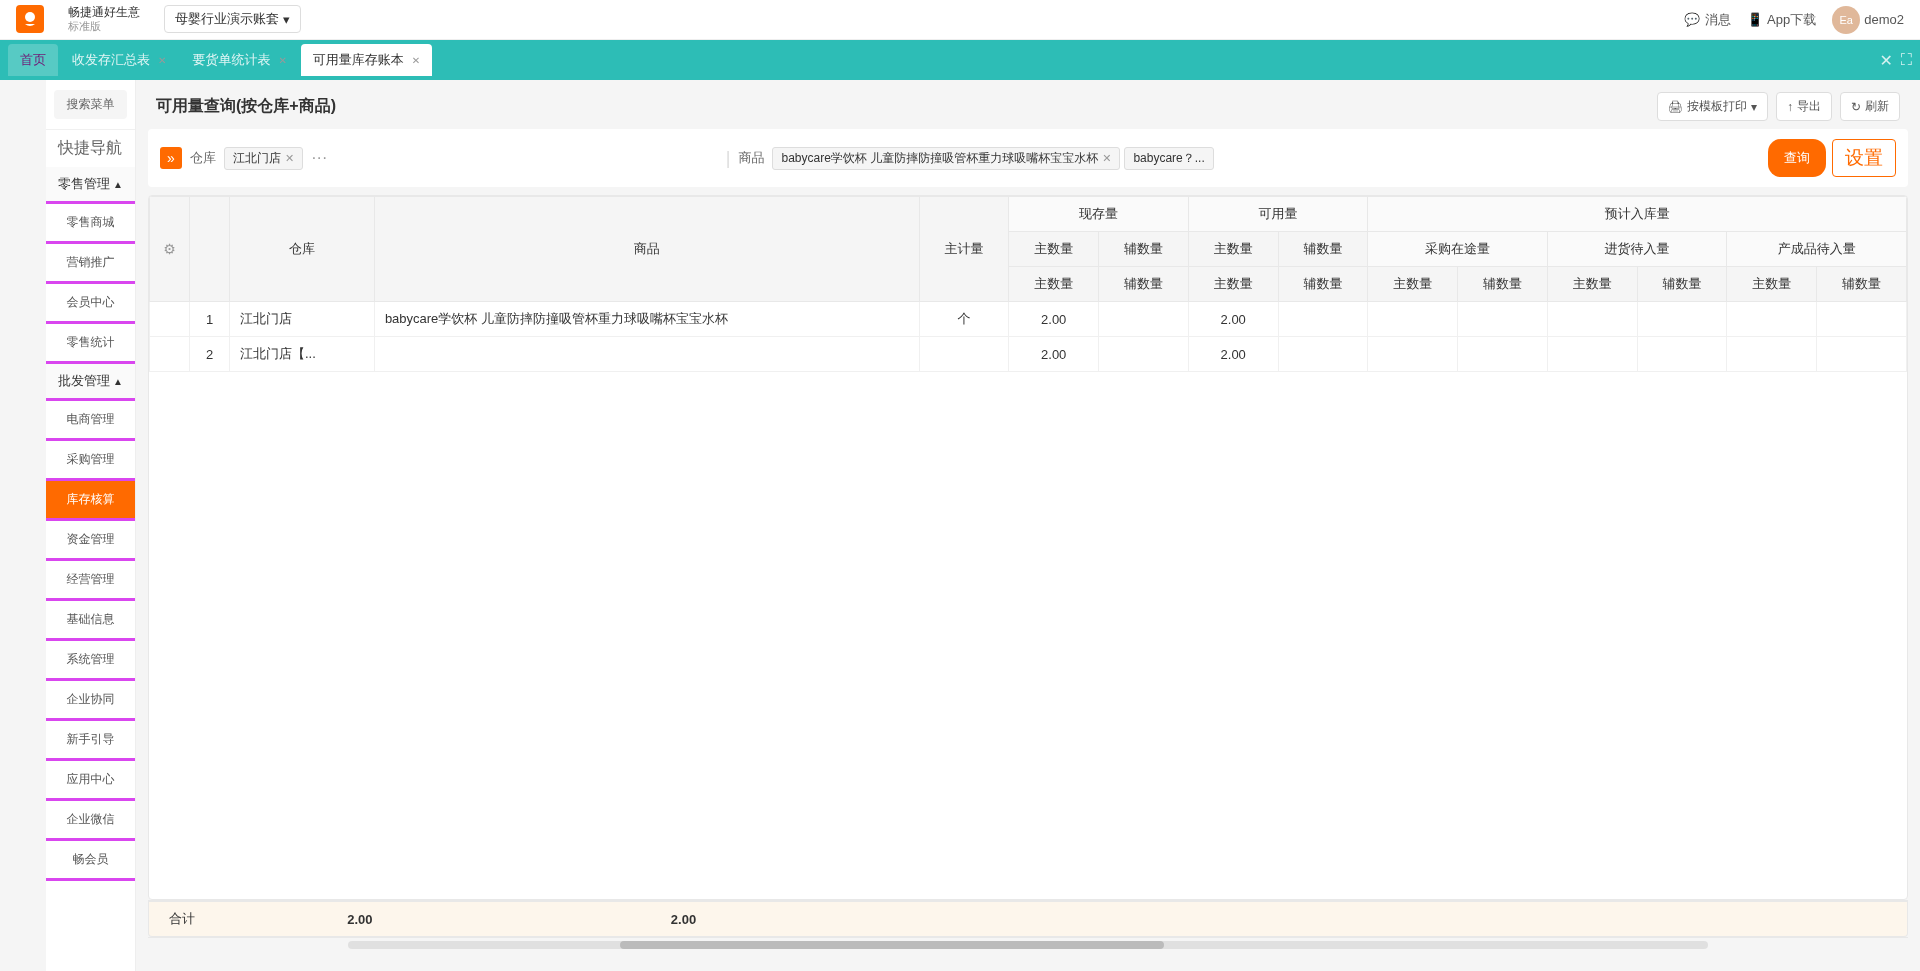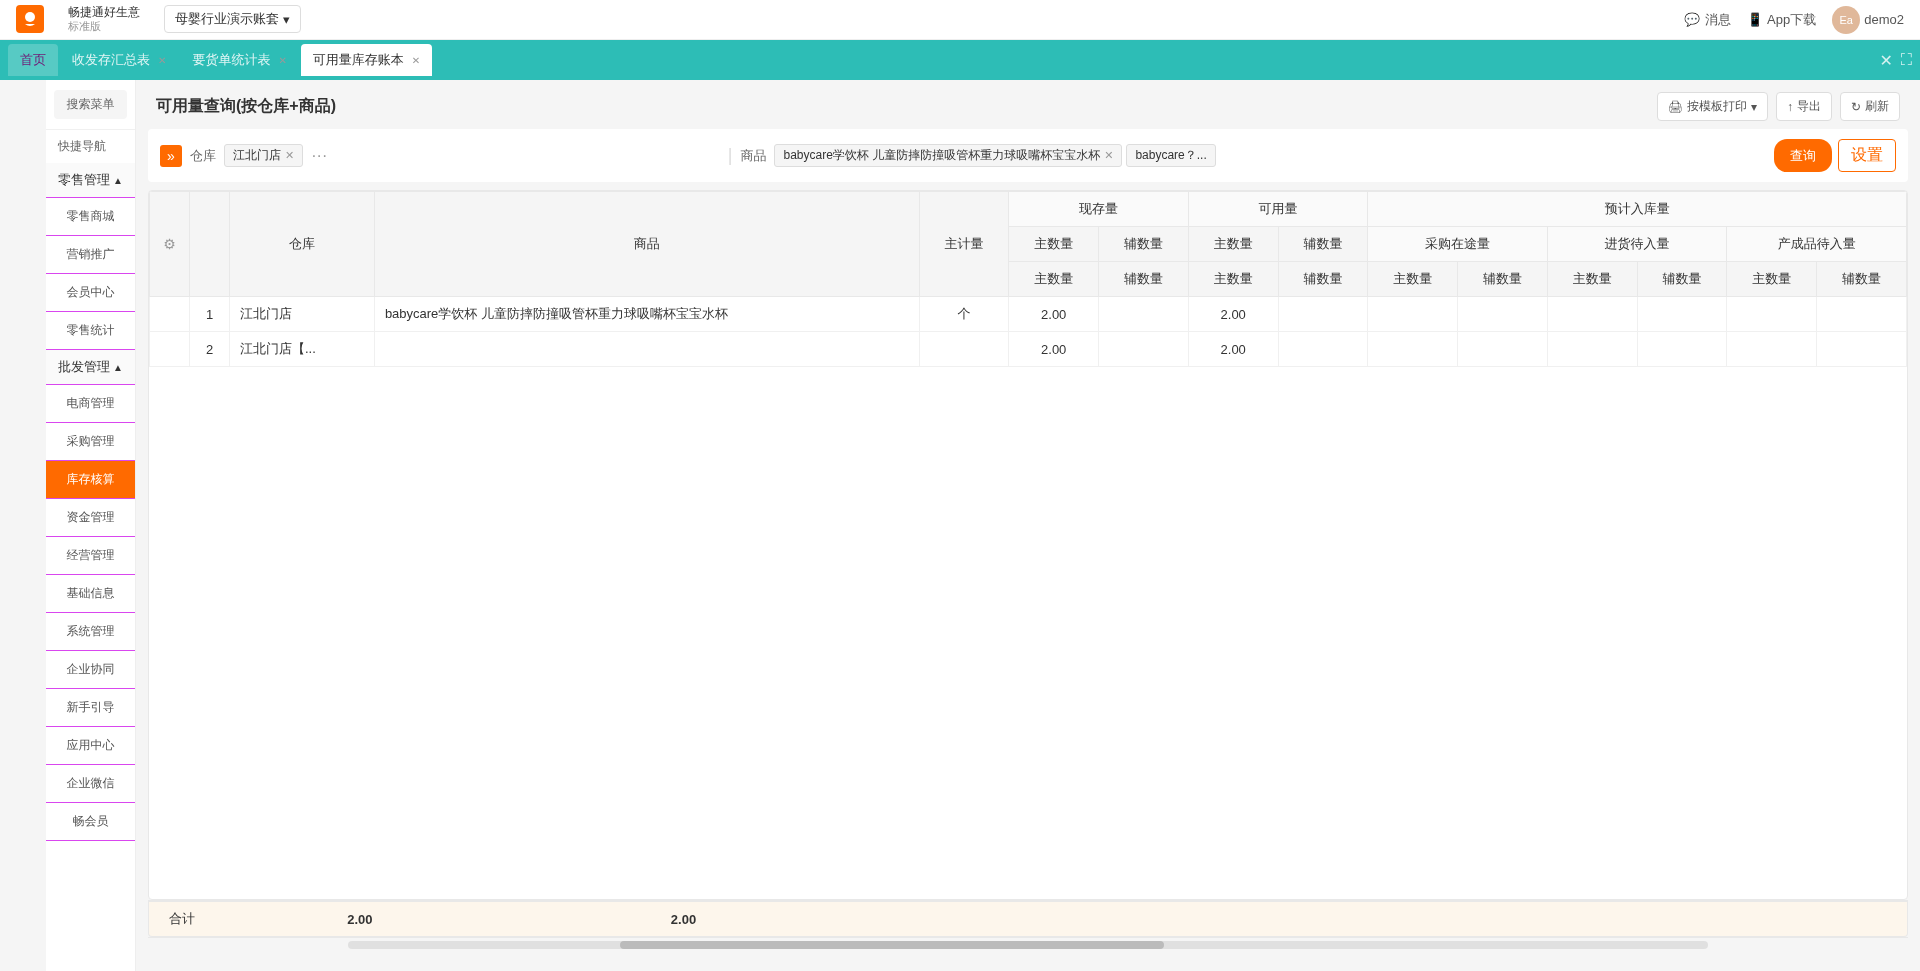--- a/index.html
+++ b/index.html
@@ -84,37 +84,37 @@
       color: #666;
       cursor: pointer;
       text-align: center;
     }
     .sidebar-item {
       padding: 10px 8px;
       text-align: center;
       cursor: pointer;
       font-size: 12px;
       color: #555;
-      border-bottom: 1px solid #d946ef;
+      border-bottom: 3px solid #d946ef;
     }
     .sidebar-item.active { background: #ff6a00; color: #fff; }
     .sidebar-item.group-header {
       display: flex;
       align-items: center;
       justify-content: space-between;
       padding: 8px 12px;
       font-size: 13px;
       color: #333;
       background: #fafafa;
       font-weight: 500;
     }
     .sidebar-item.group-header .arrow { font-size: 10px; }
     .sidebar-quick-nav {
       padding: 8px 12px;
-      font-size: 12px;
+      font-size: 16px;
       color: #666;
       cursor: pointer;
     }
 
     
     .content-area { flex: 1; display: flex; flex-direction: column; overflow: hidden; background: #f5f5f5; }
 
     
     .page-header {
       padding: 12px 20px 8px;
@@ -195,21 +195,21 @@
       cursor: pointer;
       font-size: 13px;
     }
     .btn-settings {
       padding: 5px 12px;
       background: #fff;
       color: #ff6a00;
       border: 1px solid #ff6a00;
       border-radius: 4px;
       cursor: pointer;
-      font-size: 16px;
+      font-size: 19px;
     }
 
     
     .table-wrapper {
       flex: 1;
       overflow: auto;
       margin: 0 12px;
       background: #fff;
       border-radius: 4px;
       border: 1px solid #e8e8e8;

